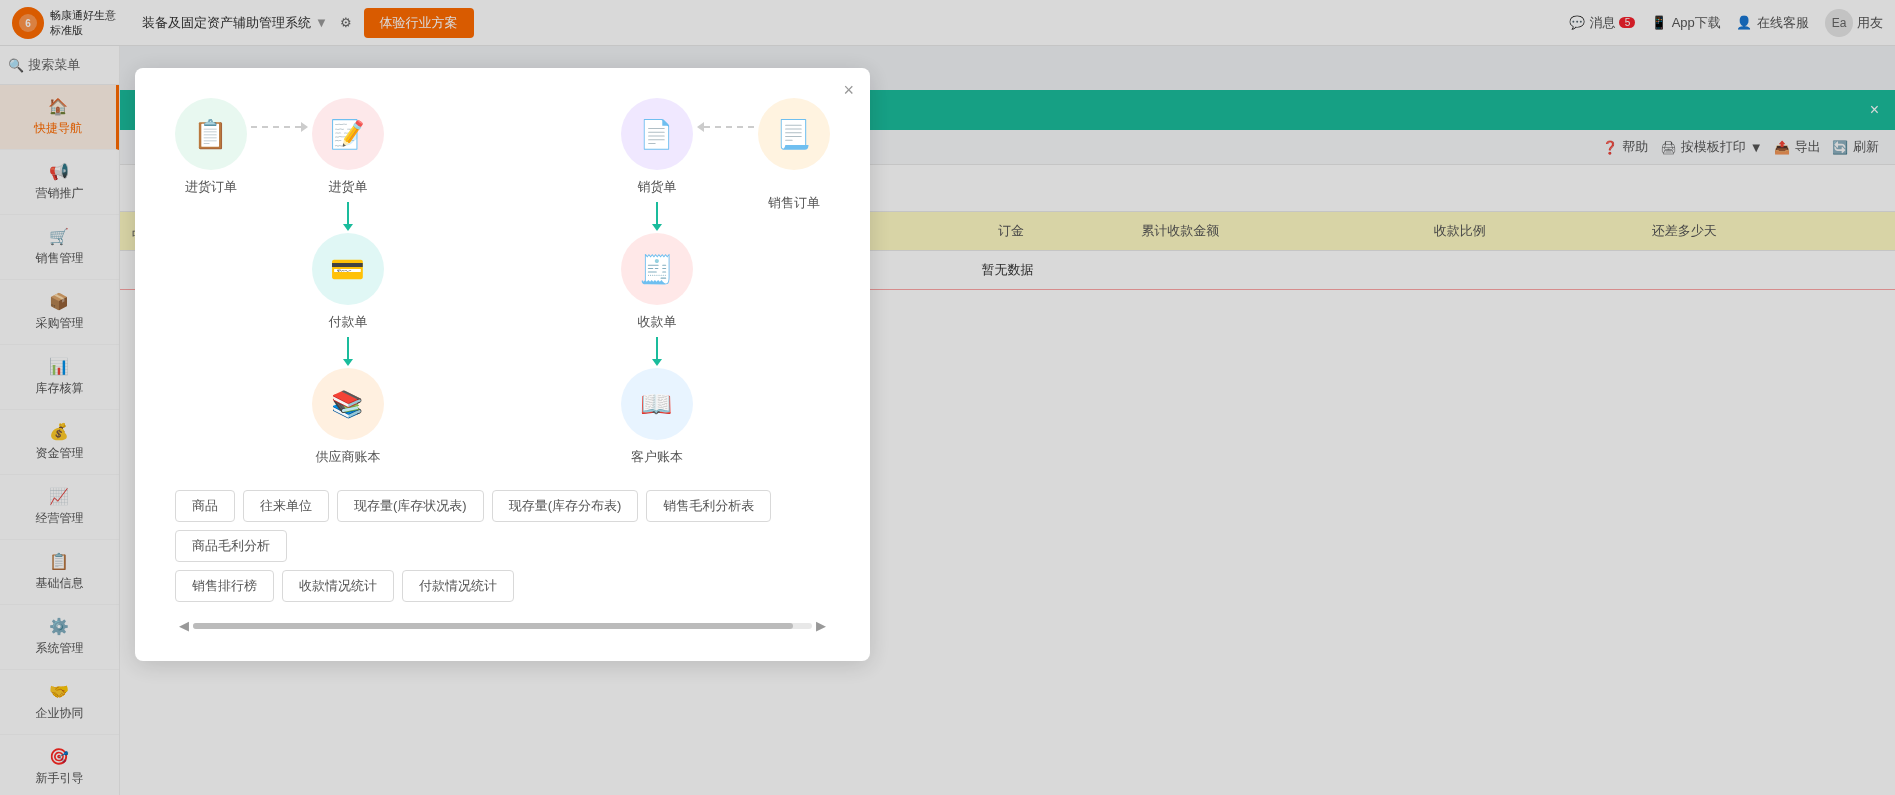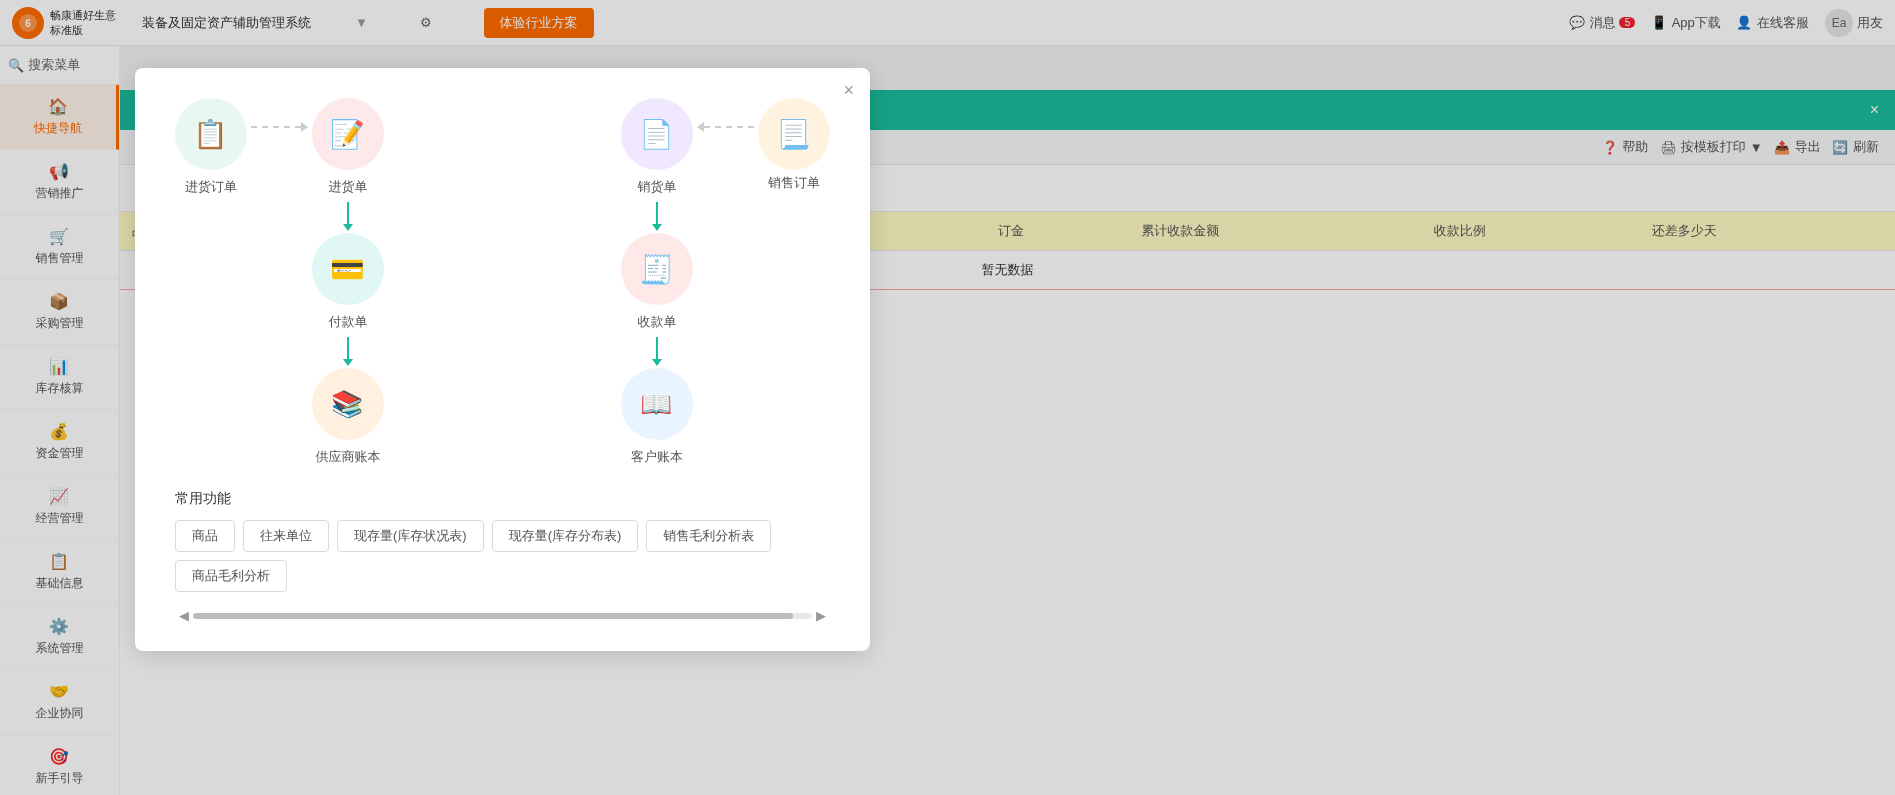--- a/index.html
+++ b/index.html
@@ -9,21 +9,21 @@
     .app-wrapper { display: flex; flex-direction: column; height: 795px; width: 1895px; }
     .top-bar { display: flex; align-items: center; background: #fff; height: 46px; padding: 0 12px; border-bottom: 1px solid #e8e8e8; flex-shrink: 0; }
     .main-area { display: flex; flex: 1; overflow: hidden; }
     .sidebar { width: 120px; background: #fff; flex-shrink: 0; display: flex; flex-direction: column; border-right: 1px solid #f0f0f0; }
     .content-area { flex: 1; display: flex; flex-direction: column; overflow: hidden; margin-top: 44px; }
 
     
     .logo-area { display: flex; align-items: center; width: 120px; flex-shrink: 0; }
     .logo-icon { width: 32px; height: 32px; background: #ff6b00; border-radius: 50%; display: flex; align-items: center; justify-content: center; margin-right: 6px; flex-shrink: 0; }
     .logo-text { font-size: 11px; color: #333; line-height: 1.3; }
-    .app-title-area { display: flex; align-items: center; flex: 1; margin-left: 10px; gap: 40px; }
+    .app-title-area { display: flex; align-items: center; flex: 1; margin-left: 10px; }
     .app-title { font-size: 13px; color: #333; font-weight: 500; }
     .dropdown-icon { margin-left: 4px; color: #999; }
     .settings-icon { margin: 0 12px; color: #666; cursor: pointer; }
     .trial-btn { background: #ff6b00; color: #fff; border: none; padding: 6px 16px; border-radius: 4px; cursor: pointer; font-size: 13px; }
     .top-right { display: flex; align-items: center; margin-left: auto; gap: 16px; }
     .top-right-item { display: flex; align-items: center; gap: 4px; color: #555; cursor: pointer; font-size: 13px; }
     .badge { background: #f5222d; color: #fff; border-radius: 10px; font-size: 10px; padding: 0 4px; min-width: 16px; text-align: center; }
     .avatar { width: 28px; height: 28px; background: #e5e5e5; border-radius: 50%; display: flex; align-items: center; justify-content: center; font-size: 12px; color: #666; }
 
     
@@ -317,35 +317,39 @@
       <div class="flow-label" style="margin-top:8px;">客户账本</div>
     </div>
 
     <div style="display:flex;align-items:center;margin:0 4px;margin-top:24px;">
       <div style="width:0;height:0;border-top:5px solid transparent;border-bottom:5px solid transparent;border-right:7px solid #ccc;"></div>
       <div style="width:50px;border-top:2px dashed #ccc;"></div>
     </div>
 
     <div style="display:flex;flex-direction:column;align-items:center;">
       <div class="flow-circle circle-orange" style="width:72px;height:72px;border-radius:50%;display:flex;align-items:center;justify-content:center;font-size:28px;">📃</div>
-      <div class="flow-label" style="margin-top:4px;">销售订单</div>
+      <div class="flow-label" style="margin-top:24px;">销售订单</div>
     </div>
 
   </div>
 
   <div>
-    <div class="common-title">常用功能</div>
     <div class="common-btns">
       <button class="common-btn">商品</button>
       <button class="common-btn">往来单位</button>
       <button class="common-btn">现存量(库存状况表)</button>
       <button class="common-btn">现存量(库存分布表)</button>
       <button class="common-btn">销售毛利分析表</button>
       <button class="common-btn">商品毛利分析</button>
     </div>
+    <div class="common-btns">
+      <button class="common-btn">销售排行榜</button>
+      <button class="common-btn">收款情况统计</button>
+      <button class="common-btn">付款情况统计</button>
+    </div>
   </div>
 
   <div class="scroll-hint">
     <span class="scroll-arrow">◀</span>
     <div class="scroll-track">
       <div class="scroll-thumb"></div>
     </div>
     <span class="scroll-arrow">▶</span>
   </div>
 </div>

